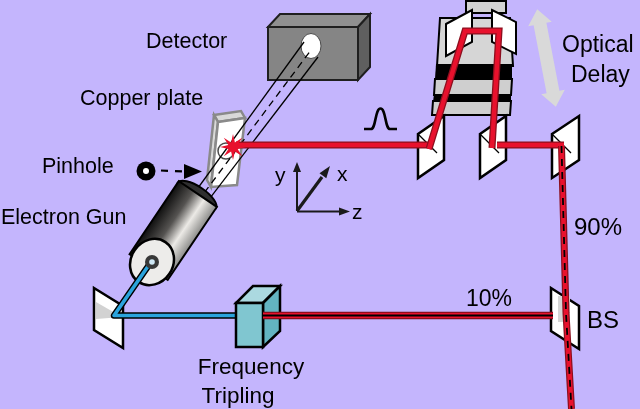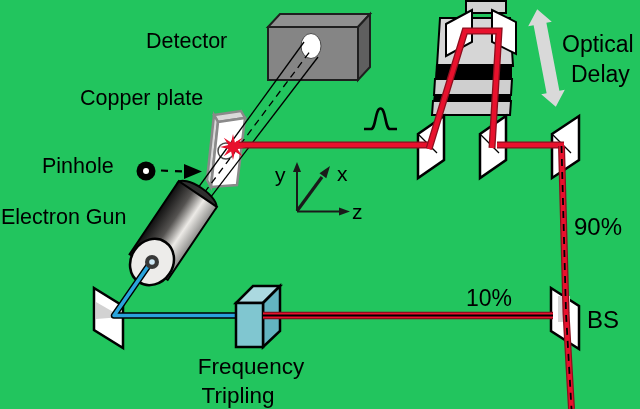--- a/index.html
+++ b/index.html
@@ -1,16 +1,16 @@
 <!DOCTYPE html>
 <html><head>
 <meta charset="utf-8">
 <style>
   html,body{margin:0;padding:0;background:#fff;}
-  .canvas{position:relative;width:640px;height:409px;background:#22c55e;overflow:hidden;
+  .canvas{position:relative;width:640px;height:409px;background:#c4b5fd;overflow:hidden;
           font-family:"Liberation Sans", sans-serif;}
   svg text{font-family:"Liberation Sans", sans-serif;fill:#000;}
 </style>
 </head>
 <body>
 
 <div class="canvas">
 <svg width="640" height="409" viewBox="0 0 640 409">
   <defs>
     <linearGradient id="gunGrad" gradientUnits="userSpaceOnUse" x1="0" y1="-23" x2="0" y2="23">

